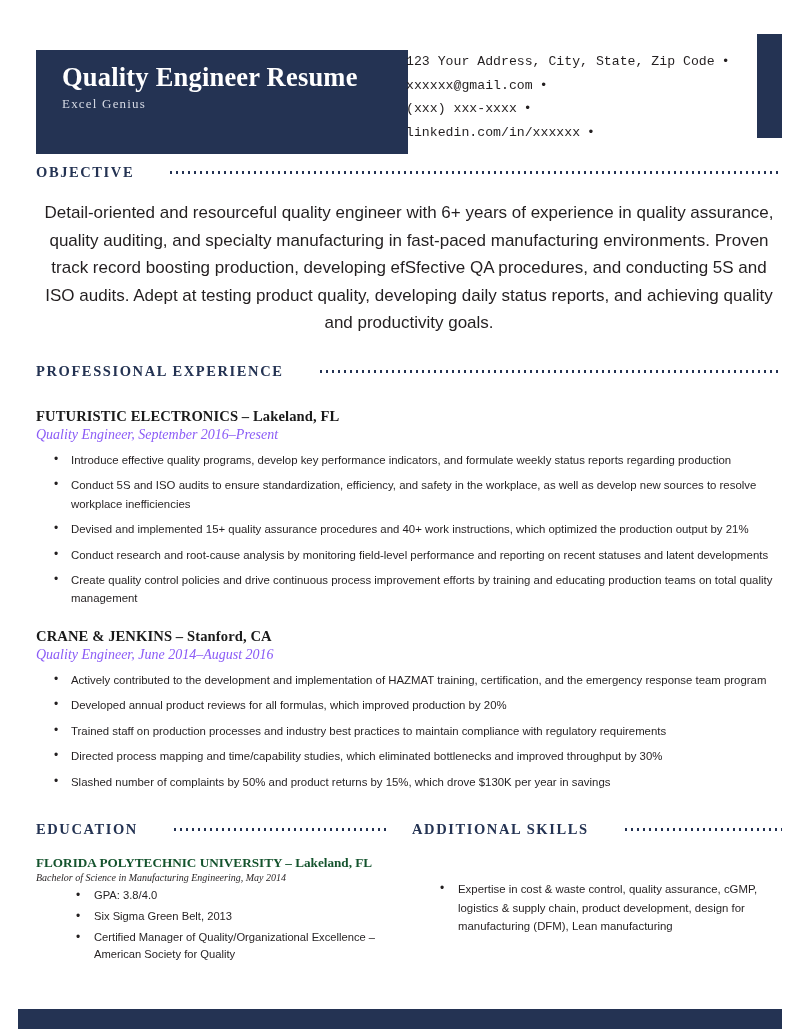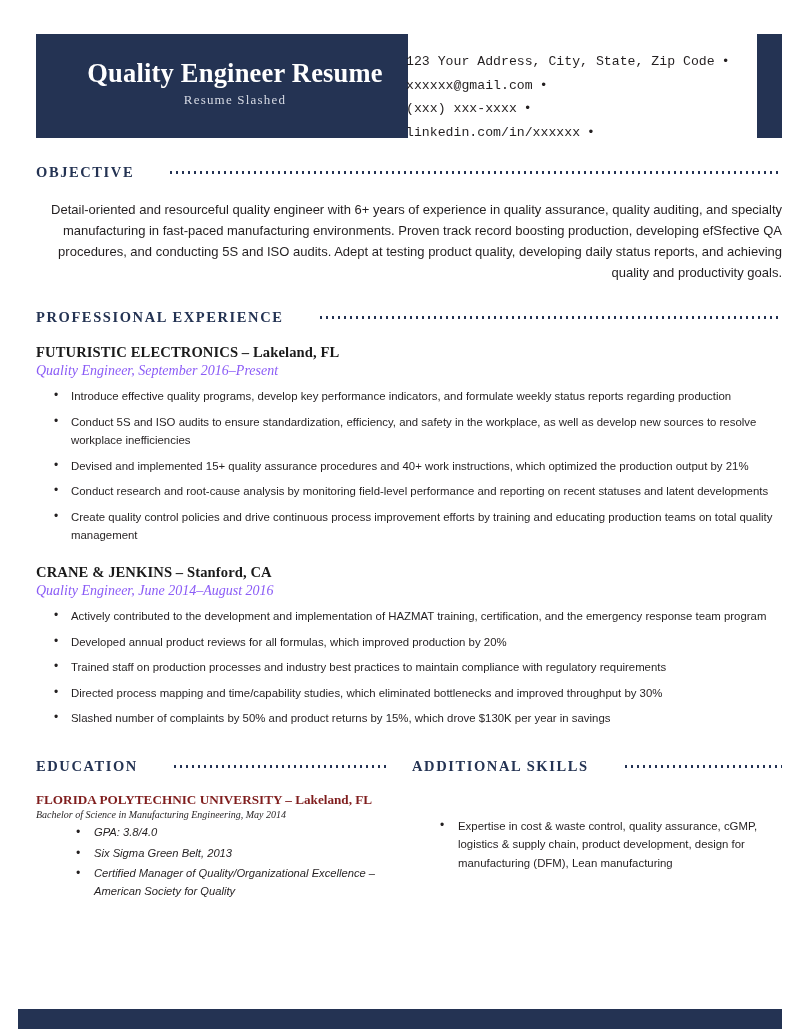--- a/index.html
+++ b/index.html
@@ -25,27 +25,26 @@
 
   
   .header {
     position: relative;
     height: 108px;
     margin: 34px 18px 0 36px;
   }
   .title-block {
     position: absolute;
     left: 0;
-    top: 0;
+    top: 16px;
     width: 372px;
     height: 104px;
     background: #243353;
     box-sizing: border-box;
-    padding: 26px 0 0 26px;
-    text-align: center;
+    padding: 14px 0 0 26px;
   }
   .resume-title {
     font-family: "Liberation Serif", serif;
     font-weight: bold;
     font-size: 26.5px;
     color: #ffffff;
     letter-spacing: 0.2px;
     line-height: 1.05;
     white-space: nowrap;
   }
@@ -111,24 +110,24 @@
     height: 3px;
     margin-left: 18px;
     background-image: radial-gradient(circle, #243353 0 1.4px, transparent 1.5px);
     background-size: 6px 3px;
     background-repeat: repeat-x;
     background-position: left center;
   }
 
   
   .para {
-    font-size: 13px;
+    font-size: 17px;
     line-height: 1.62;
     color: #231f20;
-    text-align: right;
+    text-align: center;
   }
 
   .job-title {
     font-family: "Liberation Serif", serif;
     font-weight: bold;
     font-size: 14.6px;
     color: #1a1a1a;
     letter-spacing: 0.1px;
   }
   .job-sub {
@@ -158,21 +157,20 @@
     left: 18px;
     top: -1px;
     font-size: 12px;
     color: #231f20;
   }
 
   ul.sub-bullets {
     list-style: none;
     margin: 4px 0 0 0;
     padding: 0;
-    font-style: italic;
   }
   ul.sub-bullets > li {
     position: relative;
     padding-left: 58px;
     font-size: 11.2px;
     line-height: 1.58;
     margin-bottom: 3px;
   }
   ul.sub-bullets > li::before {
     content: "\2022";
@@ -188,21 +186,21 @@
     margin: 4px 18px 0 36px;
     gap: 24px;
   }
   .col-left { width: 352px; flex: 0 0 352px; }
   .col-right { flex: 1 1 auto; }
 
   .edu-school {
     font-family: "Liberation Serif", serif;
     font-weight: bold;
     font-size: 13.2px;
-    color: #7f1d1d;
+    color: #14532d;
   }
   .edu-degree {
     font-family: "Liberation Serif", serif;
     font-style: italic;
     font-size: 10px;
     margin-top: 1px;
   }
 
   ul.skill-bullets {
     list-style: none;
@@ -235,21 +233,21 @@
   }
 </style>
 </head>
 <body>
 
 <div class="page">
 
   <div class="header">
     <div class="title-block">
       <div class="resume-title">Quality Engineer Resume</div>
-      <div class="resume-subtitle">Resume Slashed</div>
+      <div class="resume-subtitle">Excel Genius</div>
     </div>
 
     <div class="contact-block">
       <div class="contact-line"><span>123 Your Address, City, State, Zip Code</span><span class="dot">•</span></div>
       <div class="contact-line"><span>xxxxxx@gmail.com</span><span class="dot">•</span></div>
       <div class="contact-line"><span>(xxx) xxx-xxxx</span><span class="dot">•</span></div>
       <div class="contact-line"><span>linkedin.com/in/xxxxxx</span><span class="dot">•</span></div>
     </div>
 
     <div class="header-accent"></div>
@@ -262,21 +260,21 @@
     </div>
     <div class="para" style="margin-top:18px;">Detail-oriented and resourceful quality engineer with 6+ years of experience in quality assurance, quality auditing, and specialty manufacturing in fast-paced manufacturing environments. Proven track record boosting production, developing efSfective QA procedures, and conducting 5S and ISO audits. Adept at testing product quality, developing daily status reports, and achieving quality and productivity goals.</div>
   </div>
 
   <div class="section" style="margin-top:26px;">
     <div class="sec-head">
       <div class="sec-title">PROFESSIONAL EXPERIENCE</div>
       <div class="sec-dots"></div>
     </div>
 
-    <div style="margin-top:18px;">
+    <div style="margin-top:28px;">
       <div class="job-title">FUTURISTIC ELECTRONICS – Lakeland, FL</div>
       <div class="job-sub">Quality Engineer, September 2016–Present</div>
       <ul class="bullets">
         <li>Introduce effective quality programs, develop key performance indicators, and formulate weekly status reports regarding production</li>
         <li>Conduct 5S and ISO audits to ensure standardization, efficiency, and safety in the workplace, as well as develop new sources to resolve workplace inefficiencies</li>
         <li>Devised and implemented 15+ quality assurance procedures and 40+ work instructions, which optimized the production output by 21%</li>
         <li>Conduct research and root-cause analysis by monitoring field-level performance and reporting on recent statuses and latent developments</li>
         <li>Create quality control policies and drive continuous process improvement efforts by training and educating production teams on total quality management</li>
       </ul>
     </div>

